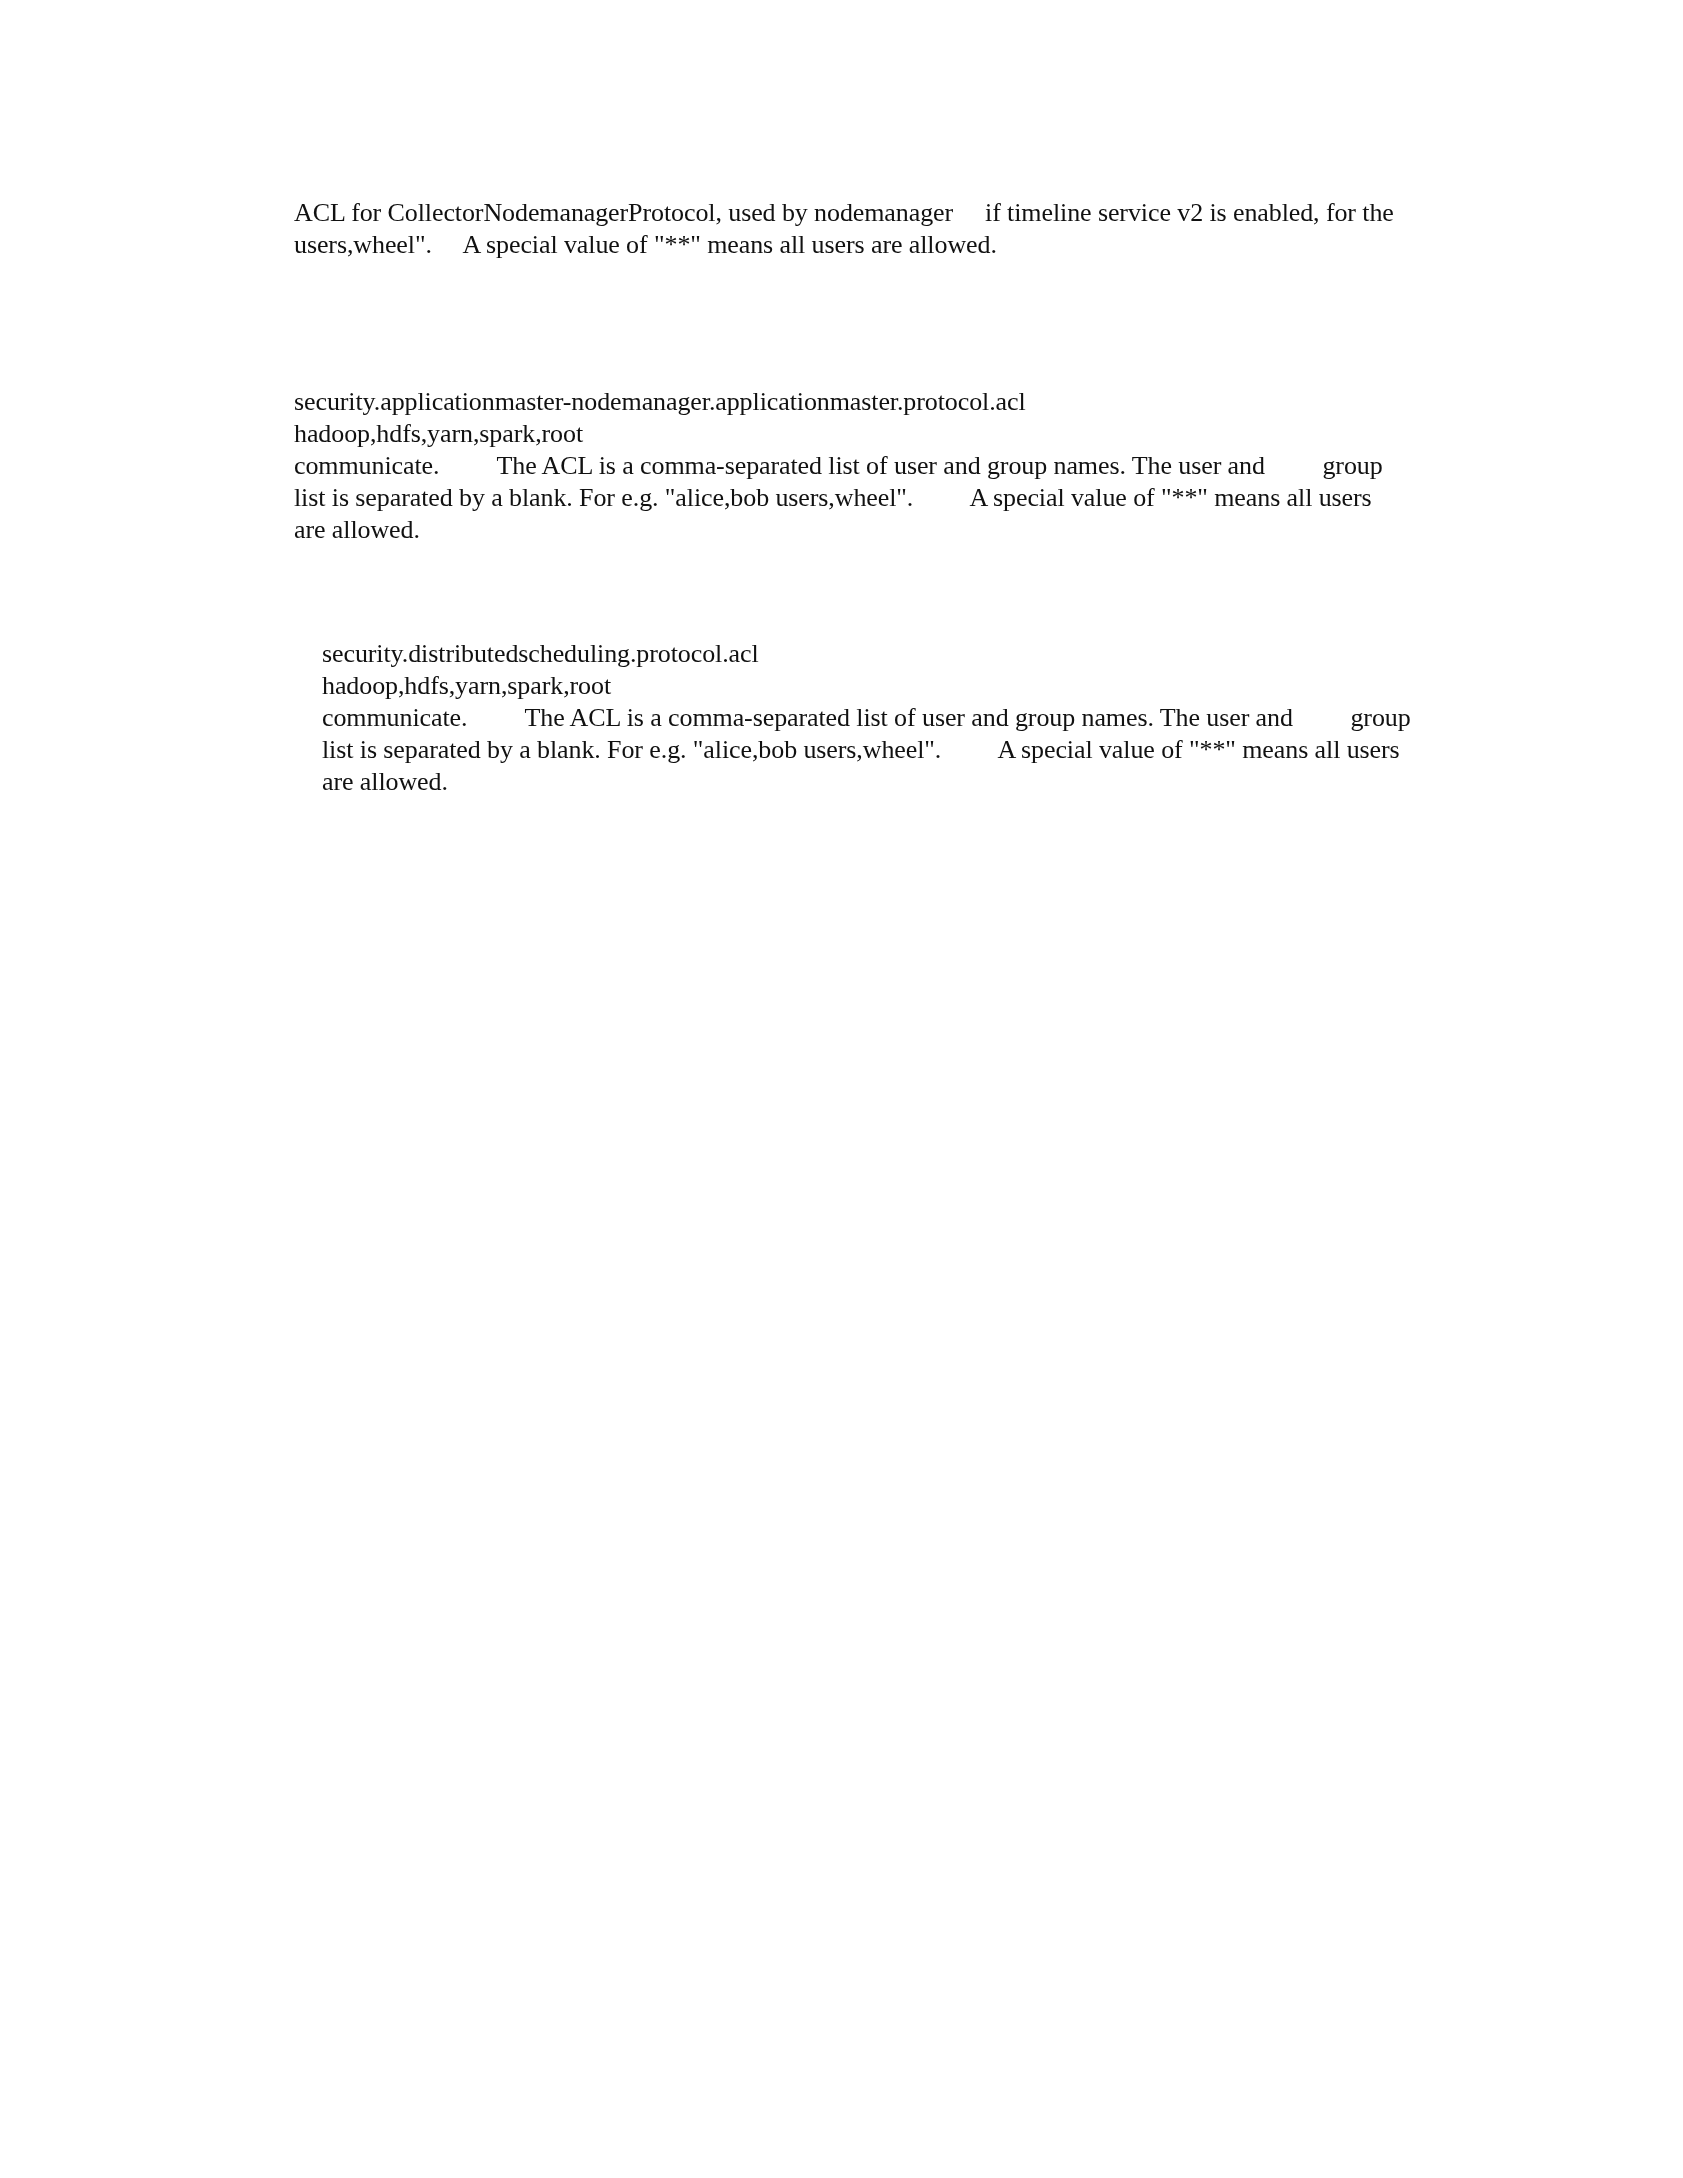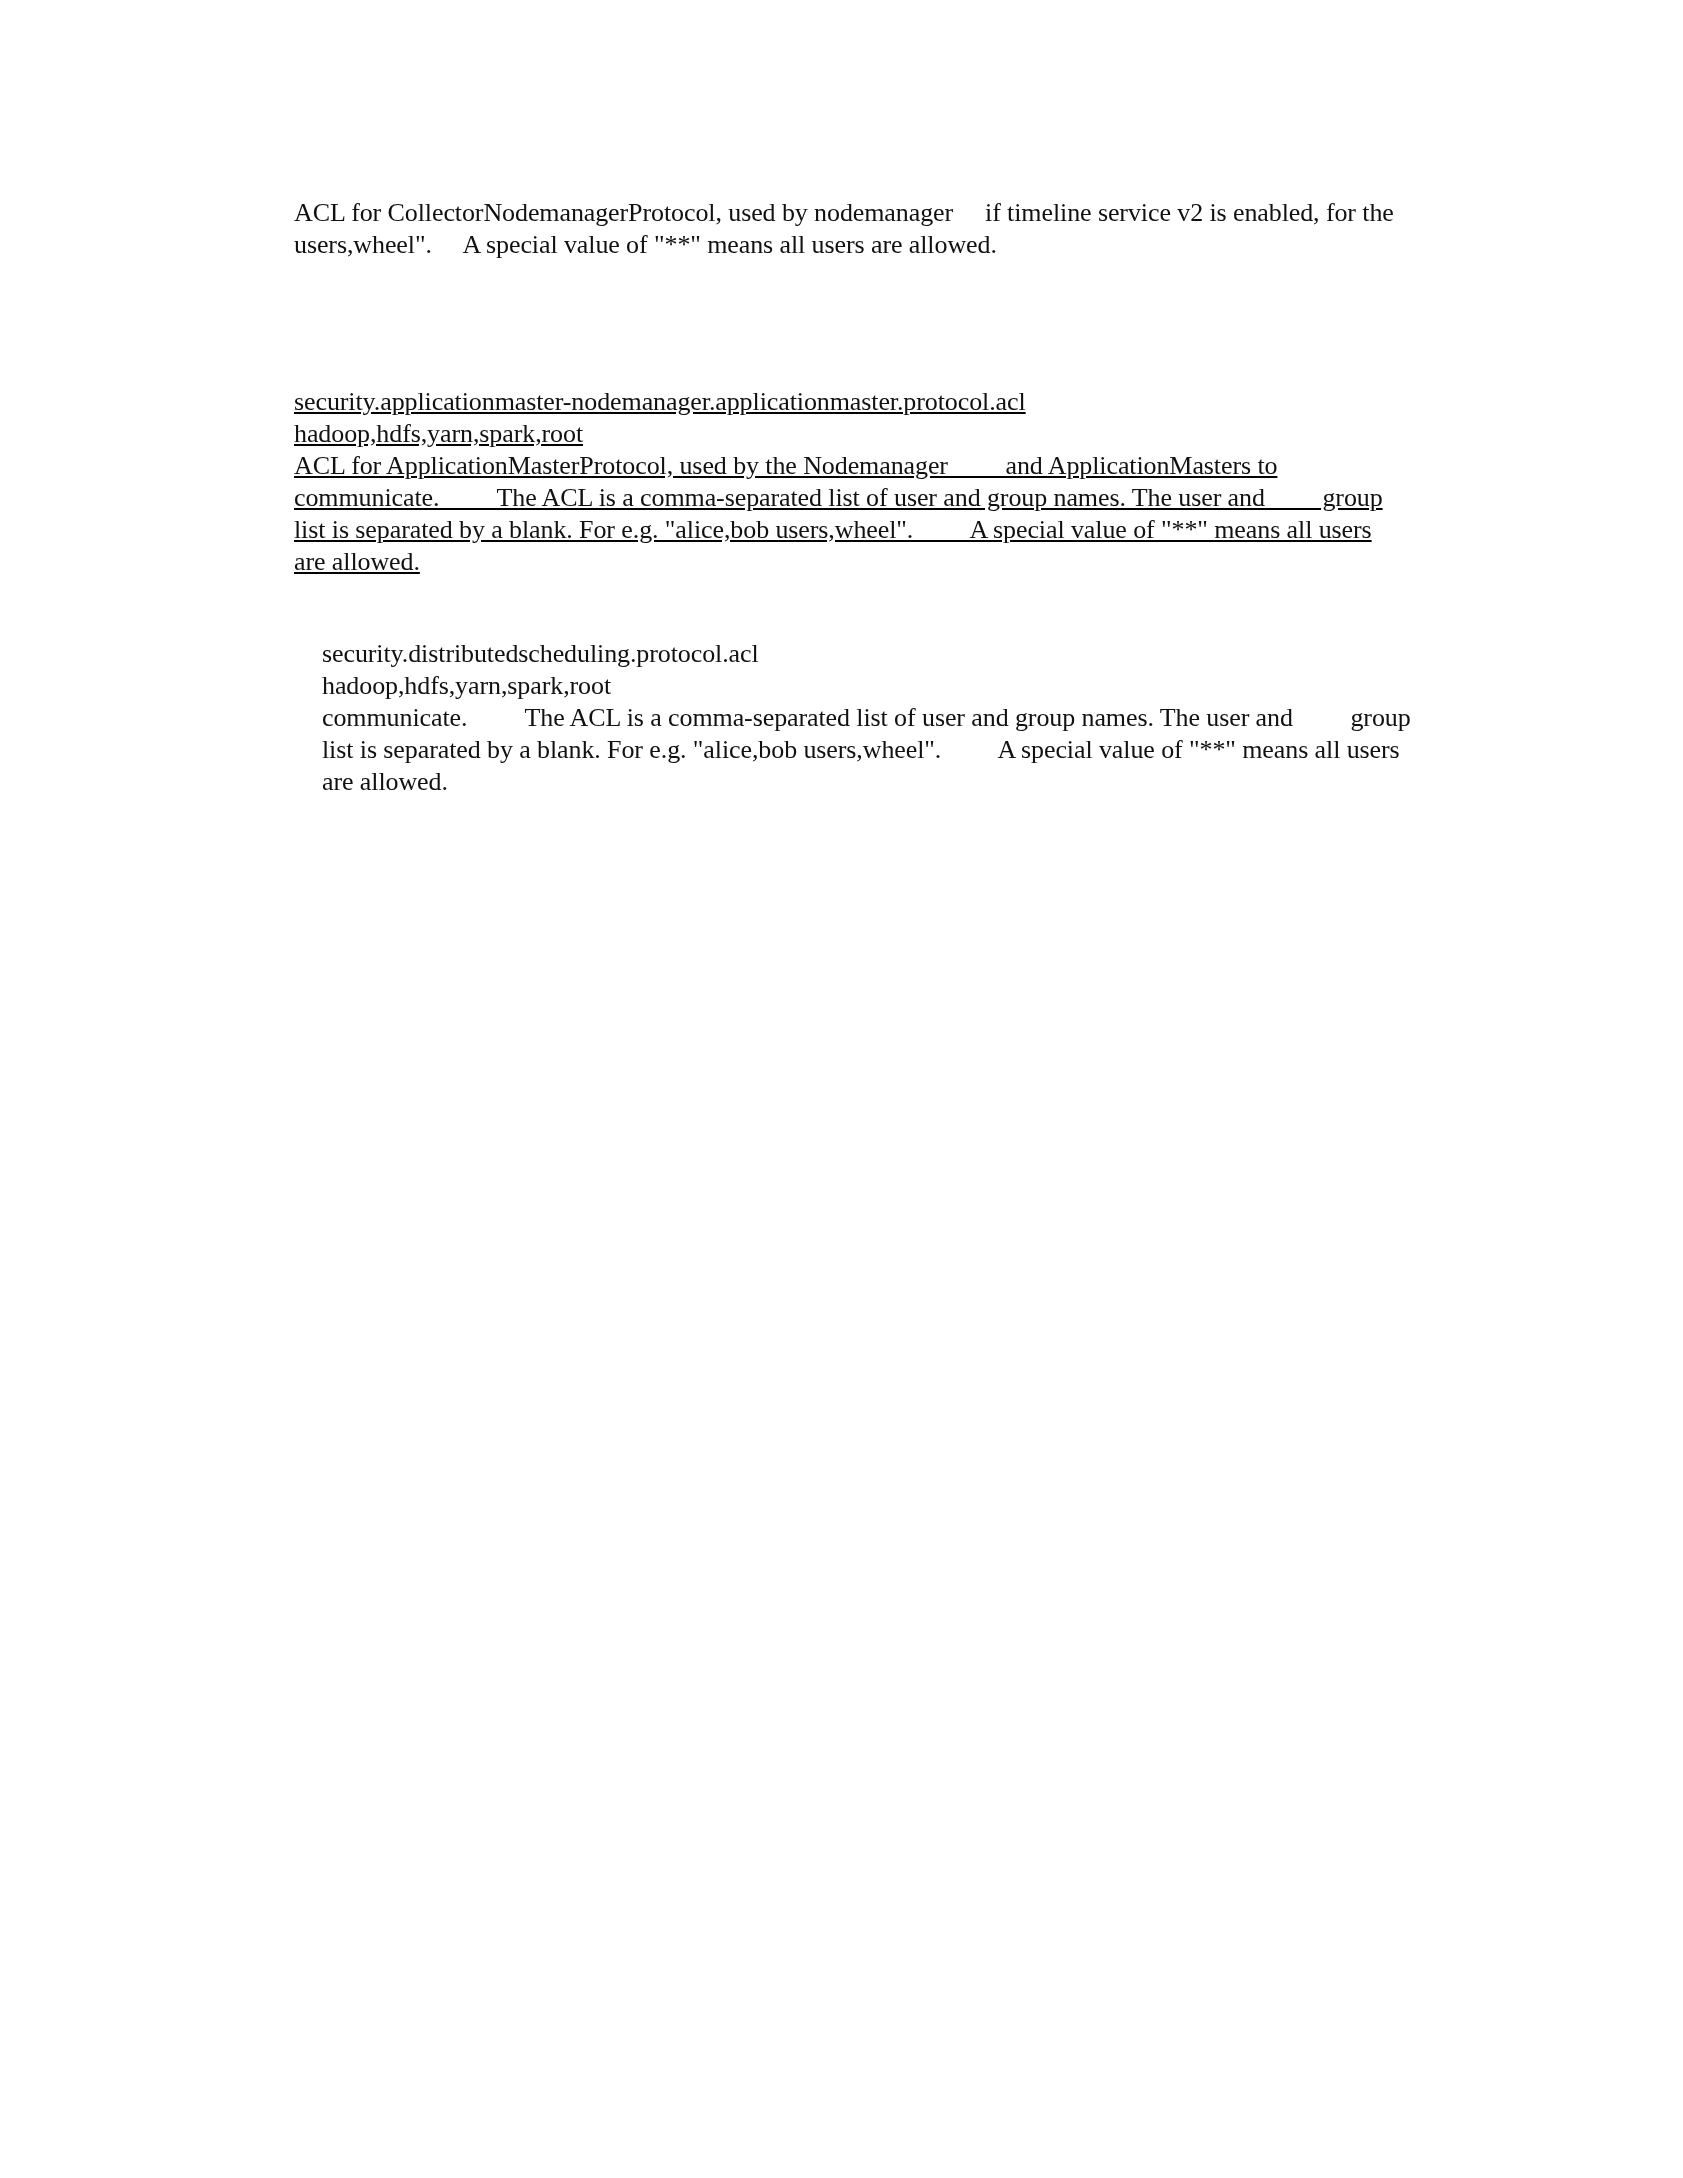--- a/index.html
+++ b/index.html
@@ -9,37 +9,36 @@
   .line {
     font-family: "Liberation Serif", "DejaVu Serif", serif;
     font-size: 26px;
     line-height: 32px;
     color: #111;
     white-space: pre;
     height: 32px;
     letter-spacing: -0.1px;
   }
   .b1 { top: 197px; }
-  .b2 { top: 386px; text-decoration: underline; }
+  .b2 { top: 386px; }
   .b3 { top: 638px; margin-left: 28px; }
 </style>
 </head>
 <body>
 
 <div class="page">
 
   <div class="block b1">
     <div class="line">ACL for CollectorNodemanagerProtocol, used by nodemanager     if timeline service v2 is enabled, for the</div>
     <div class="line">users,wheel".     A special value of "**" means all users are allowed.</div>
   </div>
 
   <div class="block b2">
     <div class="line">security.applicationmaster-nodemanager.applicationmaster.protocol.acl</div>
     <div class="line">hadoop,hdfs,yarn,spark,root</div>
-    <div class="line">ACL for ApplicationMasterProtocol, used by the Nodemanager         and ApplicationMasters to</div>
     <div class="line">communicate.         The ACL is a comma-separated list of user and group names. The user and         group</div>
     <div class="line">list is separated by a blank. For e.g. "alice,bob users,wheel".         A special value of "**" means all users</div>
     <div class="line">are allowed.</div>
   </div>
 
   <div class="block b3">
     <div class="line">security.distributedscheduling.protocol.acl</div>
     <div class="line">hadoop,hdfs,yarn,spark,root</div>
     <div class="line">communicate.         The ACL is a comma-separated list of user and group names. The user and         group</div>
     <div class="line">list is separated by a blank. For e.g. "alice,bob users,wheel".         A special value of "**" means all users</div>

